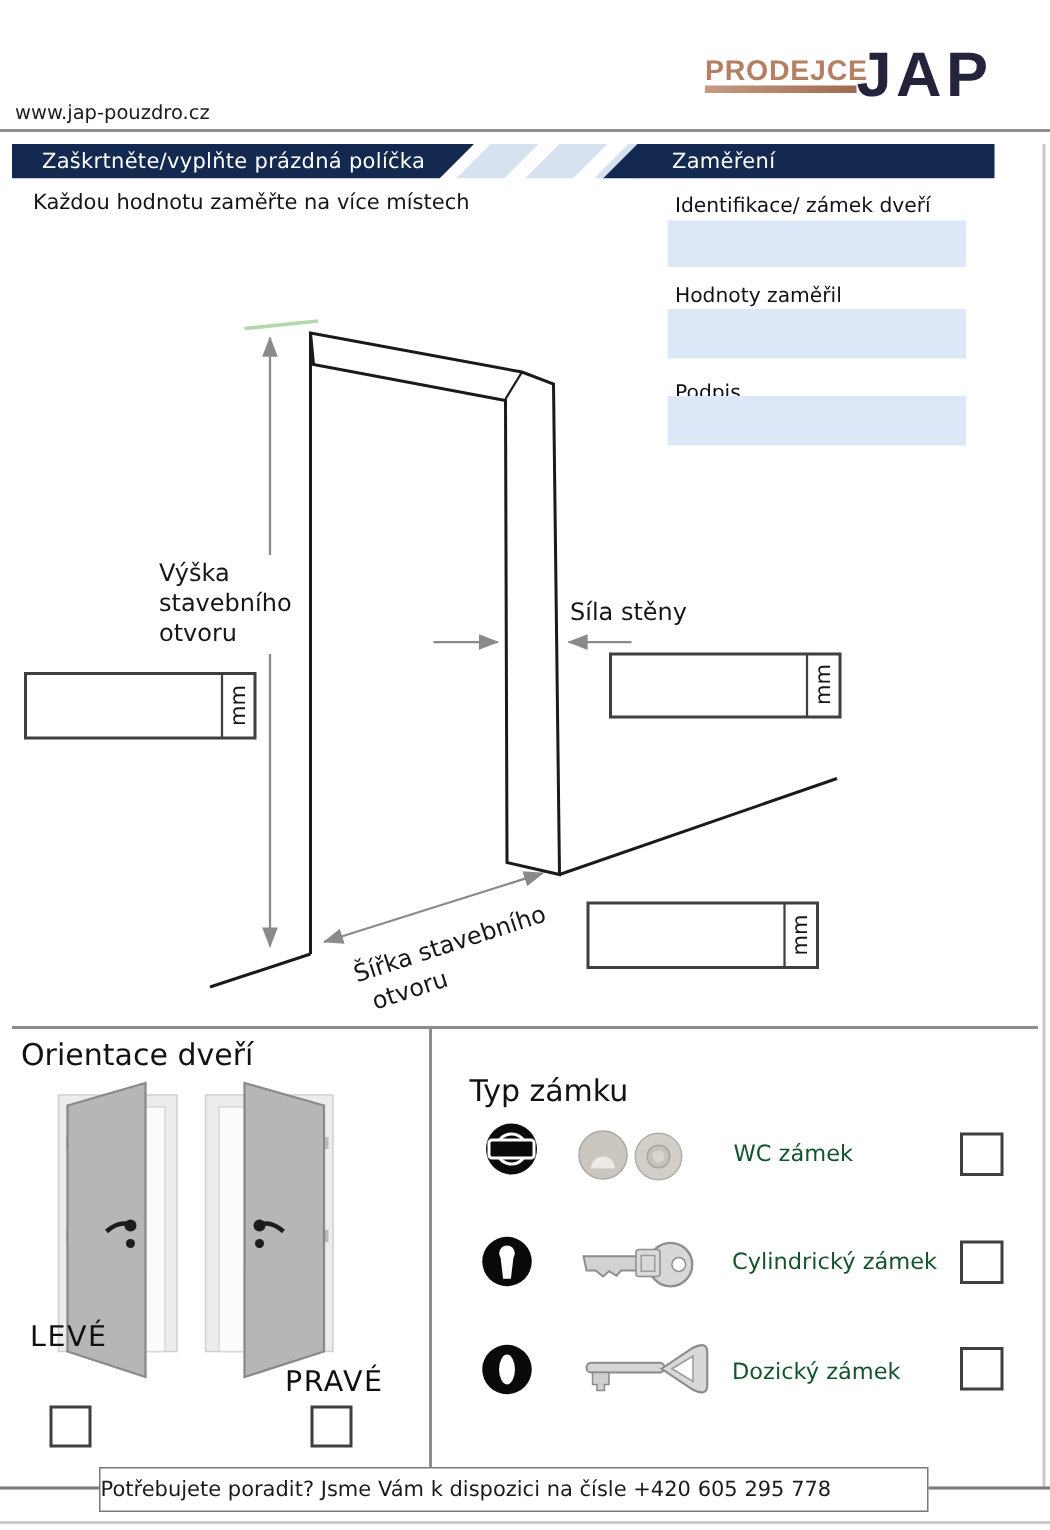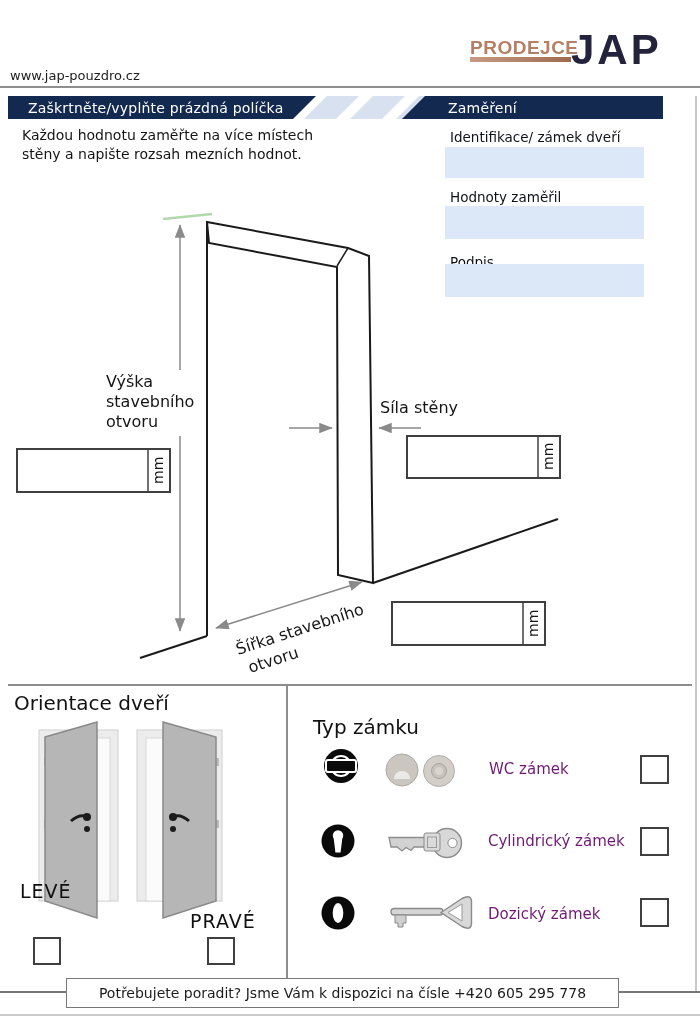--- a/index.html
+++ b/index.html
@@ -36,25 +36,25 @@
   .h-divider{left:8px;top:684px;width:684px;height:1.5px;background:#8d8d8d;}
   .v-divider{left:286px;top:685px;width:1.5px;height:294px;background:#8d8d8d;}
   .right-border{left:695px;top:96px;width:1.5px;height:896px;background:#c9c9c9;}
   .section-title{font-size:20px;color:#121212;}
 
   
   .door-label{font-size:19px;letter-spacing:1px;color:#101010;}
   .checkbox{border:2px solid #3f3f3f;background:#fff;}
 
   
-  .lock-label{font-size:15px;color:#701a75;}
+  .lock-label{font-size:15px;color:#14532d;}
 
   
   .footer-box{left:66px;top:978px;width:551px;height:28px;border:1.5px solid #787878;
-              background:#fff;text-align:center;line-height:28px;font-size:14px;color:#1b1b1b;}
+              background:#fff;text-align:left;line-height:28px;font-size:14px;color:#1b1b1b;}
   .footer-line{top:991px;height:1.5px;background:#787878;}
   .bottom-rule{left:0;top:1014px;width:700px;height:2px;background:#cbcbcb;}
 
   svg text{font-family:"DejaVu Sans",sans-serif;fill:#161616;}
 </style>
 </head>
 <body>
 
 <div class="page">
 
@@ -70,21 +70,20 @@
     <polygon points="327,0 359,0 336,23 304,23" fill="#d8e1ef"></polygon>
     <polygon points="373,0 405,0 382,23 350,23" fill="#d8e1ef"></polygon>
     <polygon points="419,0 448,0 425,23 396,23" fill="#d8e1ef"></polygon>
     <polygon points="425,0 663,0 663,23 402,23" fill="#13294f"></polygon>
   </svg>
   <div class="abs ribbon-text ribbon-left">Zaškrtněte/vyplňte prázdná políčka</div>
   <div class="abs ribbon-text ribbon-right">Zaměření</div>
 
   <div class="abs intro">
     <div>Každou hodnotu zaměřte na více místech</div>
-    <div>stěny a napište rozsah mezních hodnot.</div>
   </div>
 
   <div class="abs f-label" style="top:129px;">Identifikace/ zámek dveří</div>
   <div class="abs f-input" style="top:147px;height:31px;"></div>
 
   <div class="abs f-label" style="top:189px;">Hodnoty zaměřil</div>
   <div class="abs f-input" style="top:206px;height:33px;"></div>
 
   <div class="abs f-label" style="top:254px;">Podpis</div>
   <div class="abs f-input" style="top:264px;height:33px;"></div>

